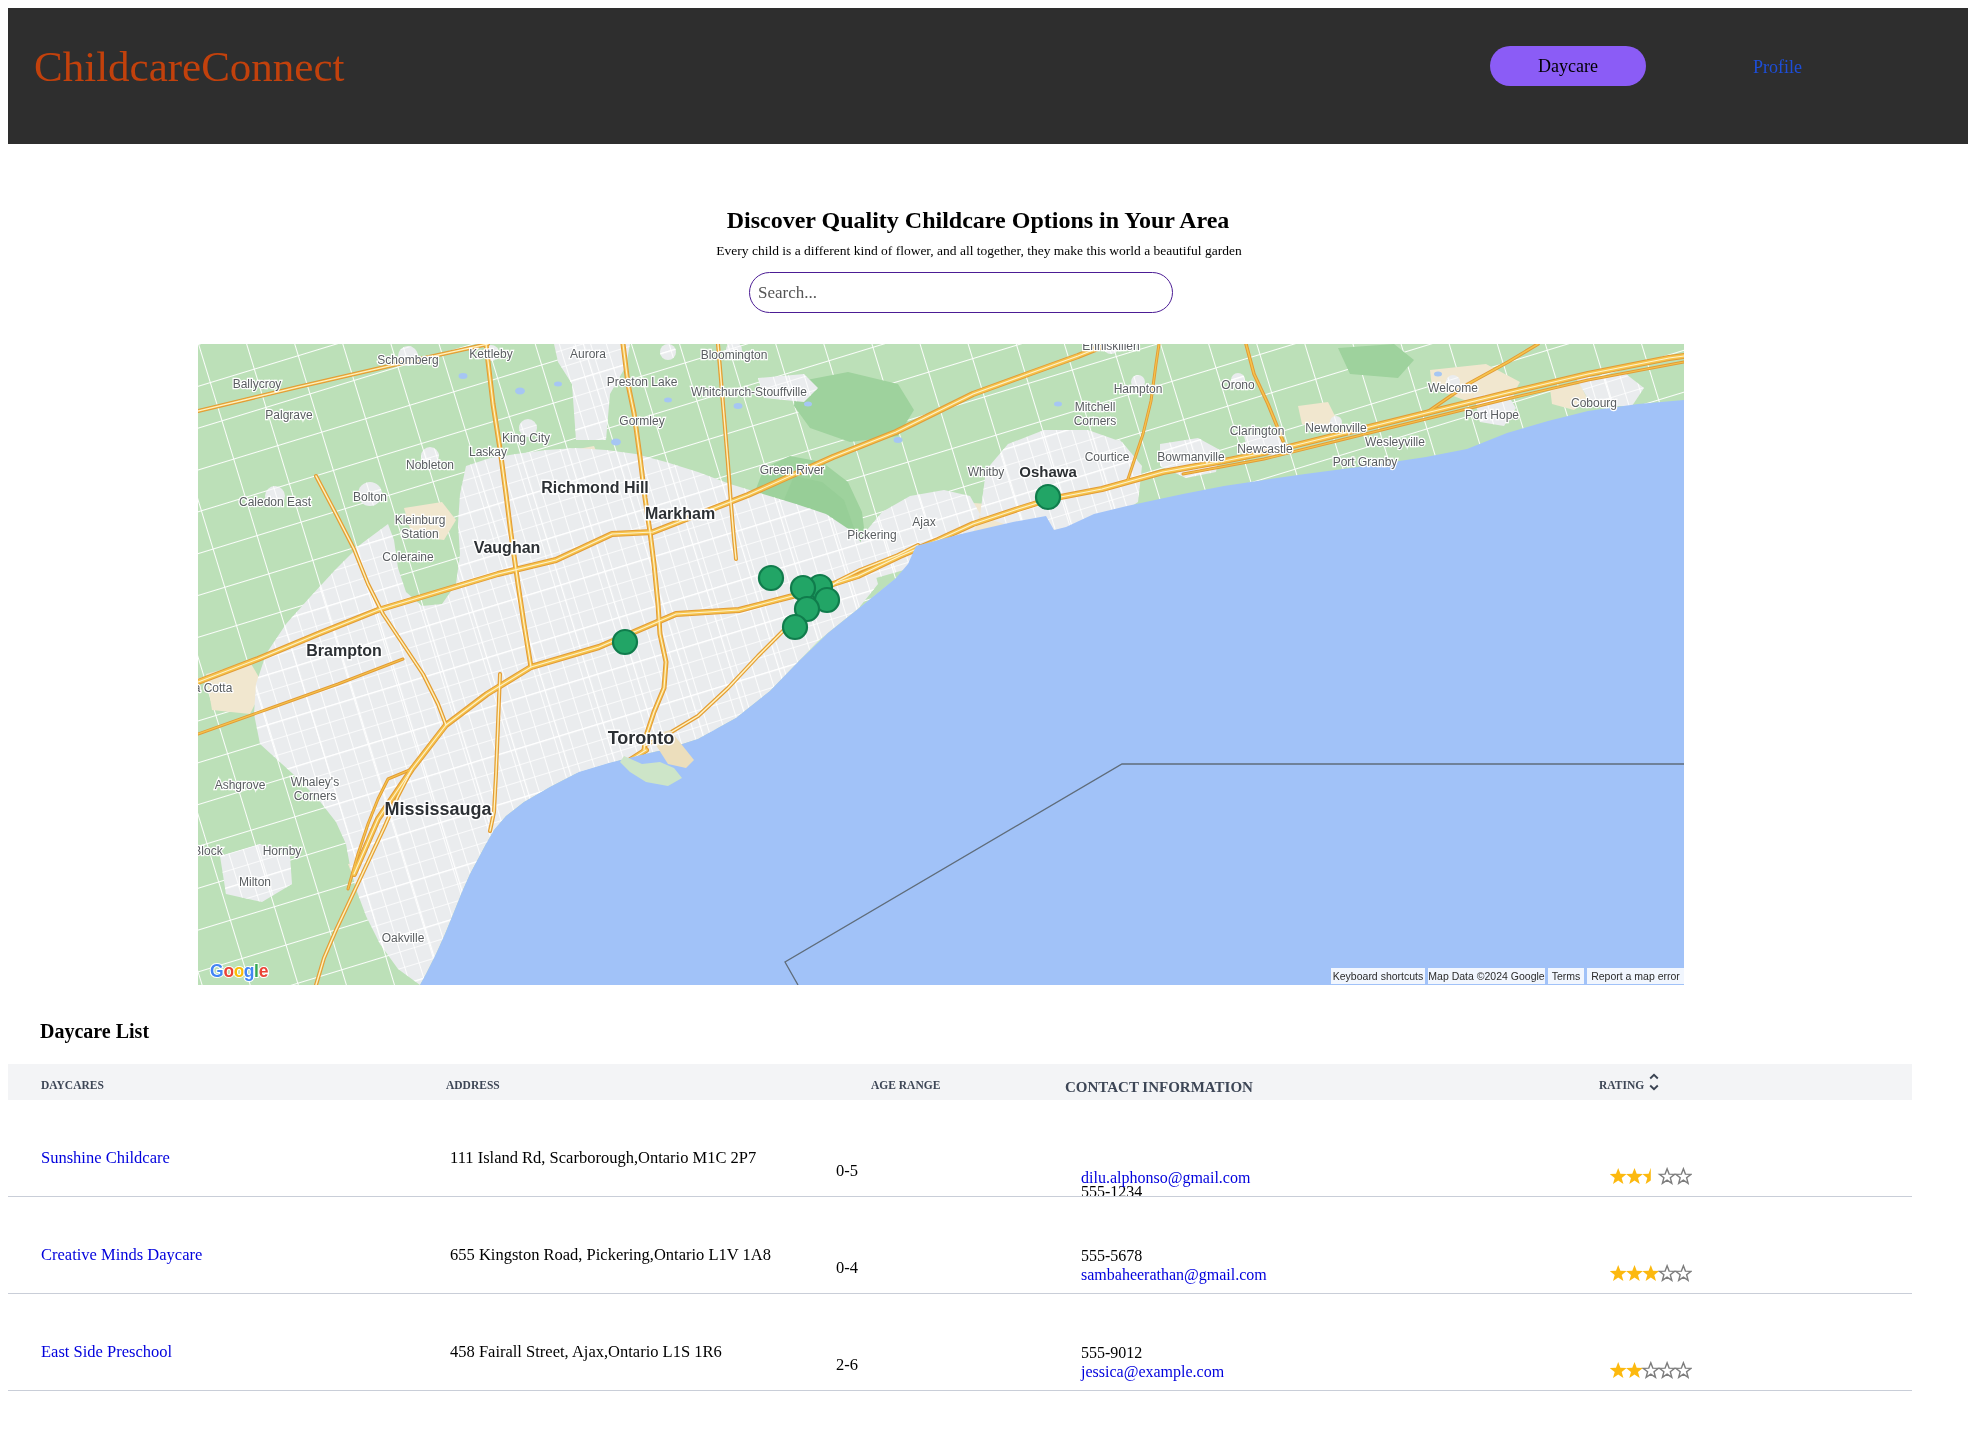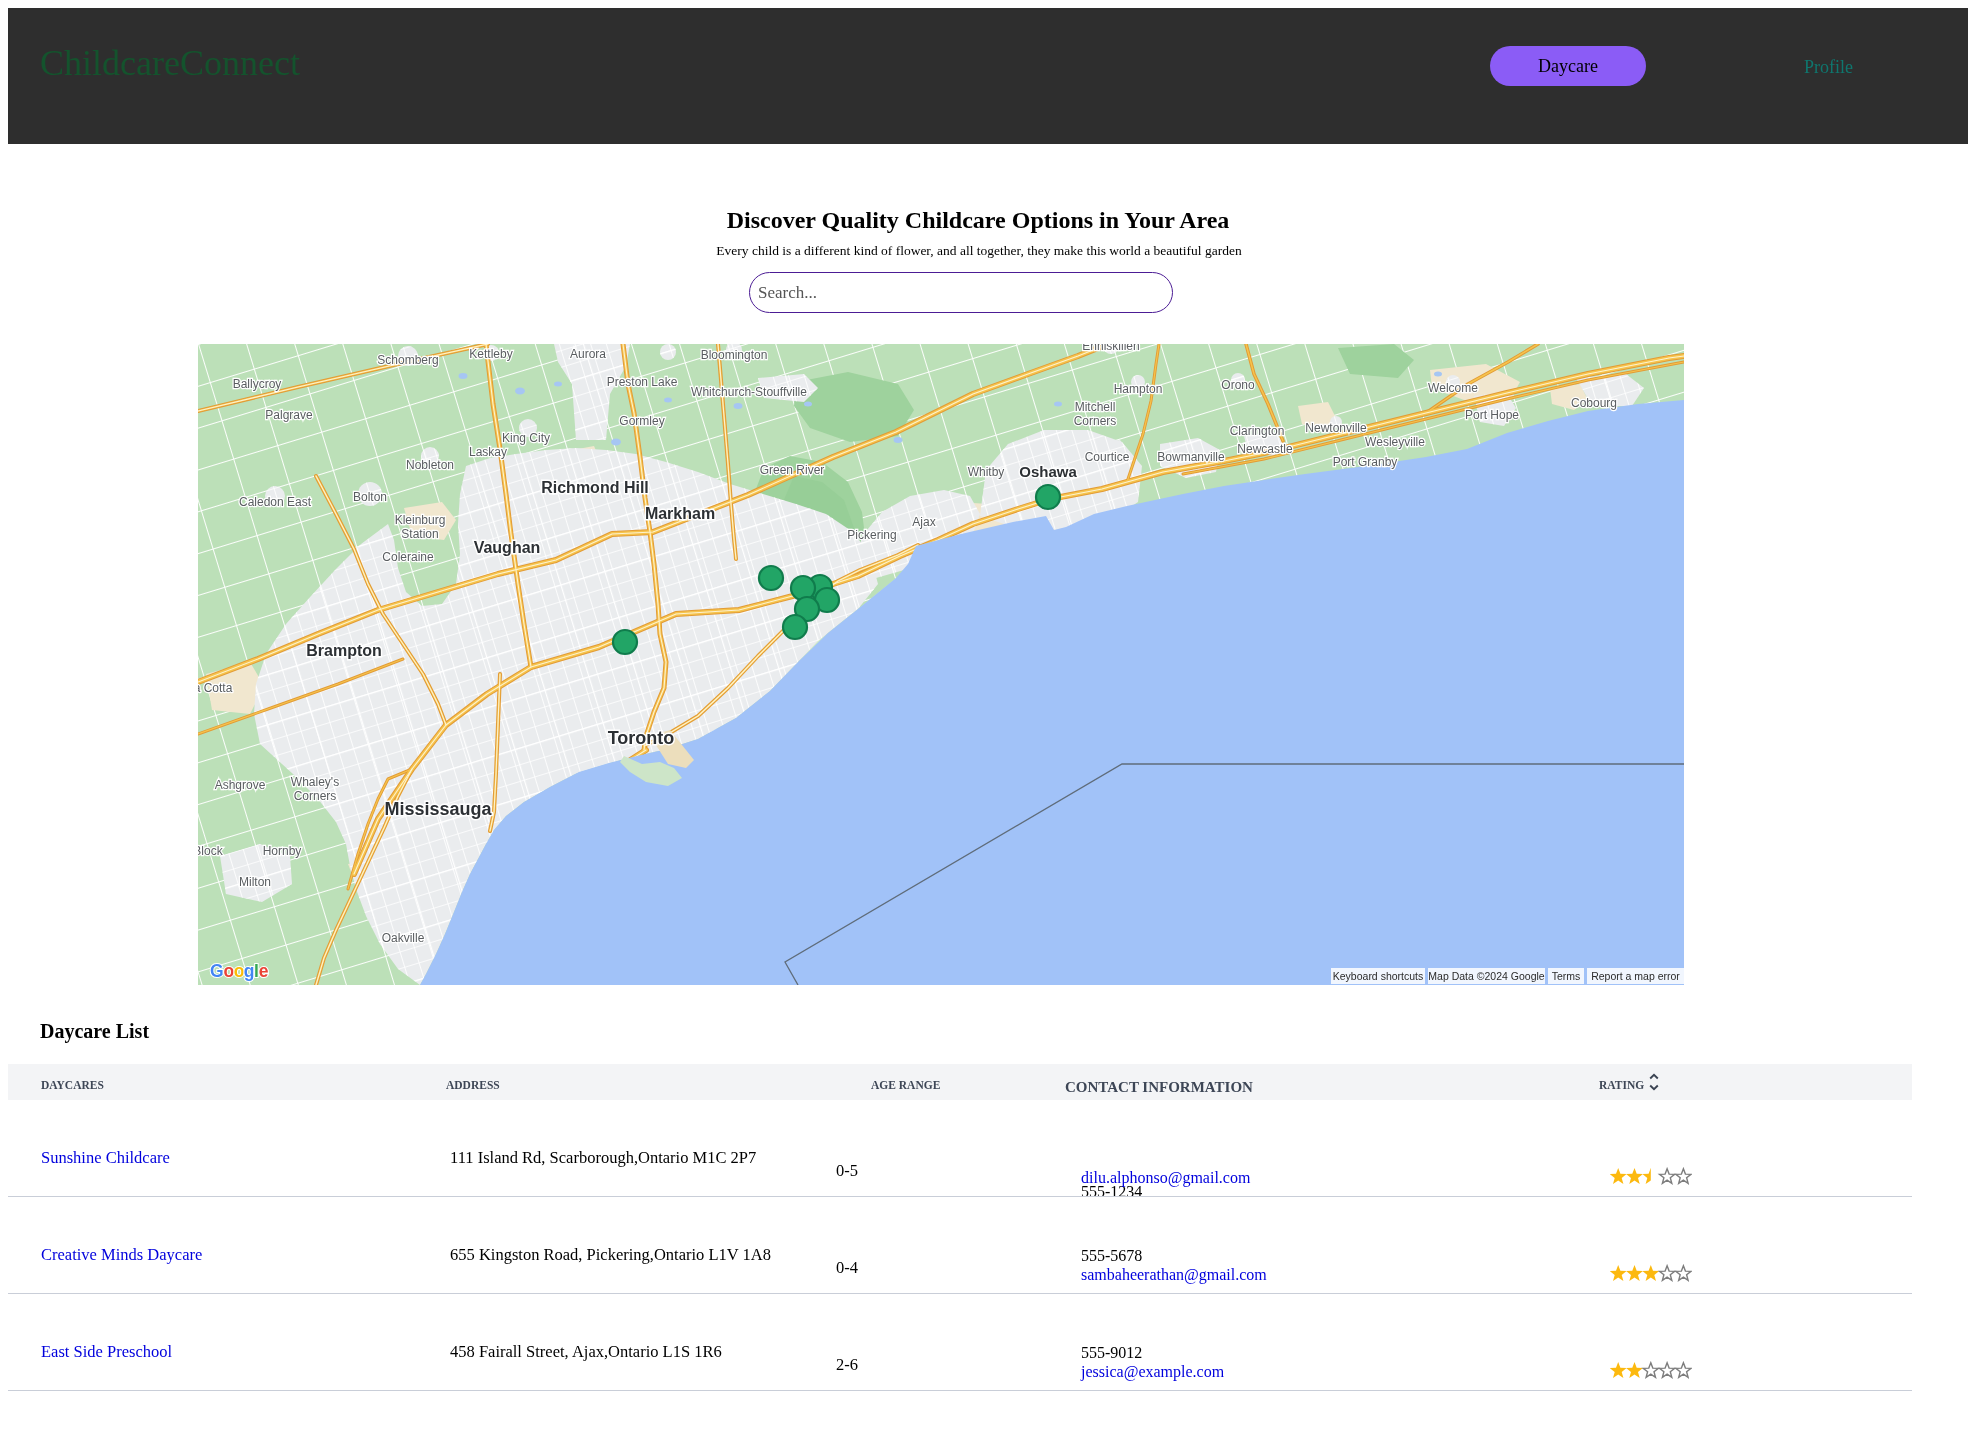--- a/index.html
+++ b/index.html
@@ -1,21 +1,21 @@
 <!DOCTYPE html>
 <html><head><meta charset="utf-8"><style>
 *{margin:0;padding:0;box-sizing:border-box}
 body{width:1976px;height:1437px;background:#fff;font-family:"Liberation Serif",serif;position:relative}
 .abs{position:absolute}
 .lh1{line-height:1}
 </style></head><body>
 <div class="abs" style="left:8px;top:8px;width:1960px;height:136px;background:#2e2e2e"></div>
-<div class="abs lh1" style="left:40px;top:45px;color:#14532d;font-size:36px">ChildcareConnect</div>
+<div class="abs lh1" style="left:34px;top:45px;color:#c2410c;font-size:43px">ChildcareConnect</div>
 <div class="abs" style="left:1490px;top:46px;width:156px;height:40px;background:#8b5cf6;border-radius:20px;color:#000;font-size:18px;text-align:center;line-height:40px">Daycare</div>
-<div class="abs lh1" style="left:1753px;top:58px;width:100px;color:#0f766e;font-size:18px;text-align:right">Profile</div>
+<div class="abs lh1" style="left:1753px;top:58px;width:100px;color:#1d4ed8;font-size:18px;text-align:left">Profile</div>
 <div class="abs lh1" style="left:-10px;top:208px;width:1976px;text-align:center;font-size:24px;font-weight:bold">Discover Quality Childcare Options in Your Area</div>
 <div class="abs lh1" style="left:-9px;top:244px;width:1976px;text-align:center;font-size:13.5px">Every child is a different kind of flower, and all together, they make this world a beautiful garden</div>
 <div class="abs" style="left:749px;top:272px;width:424px;height:41px;border:1px solid #4c1d95;border-radius:21px;font-size:17px;color:#555;line-height:39px;padding-left:8px">Search...</div>
 <div class="abs" style="left:198px;top:344px;width:1486px;height:641px;overflow:hidden">
     <svg width="1486" height="641" viewBox="0 0 1486 641" style="display:block">
       <defs>
         <pattern id="rg" width="46" height="40" patternUnits="userSpaceOnUse" patternTransform="rotate(-17)">
           <rect width="46" height="40" fill="none"></rect>
           <path d="M0,0H46 M0,0V40" stroke="#fff" stroke-width="2" opacity="0.95"></path>
         </pattern>

